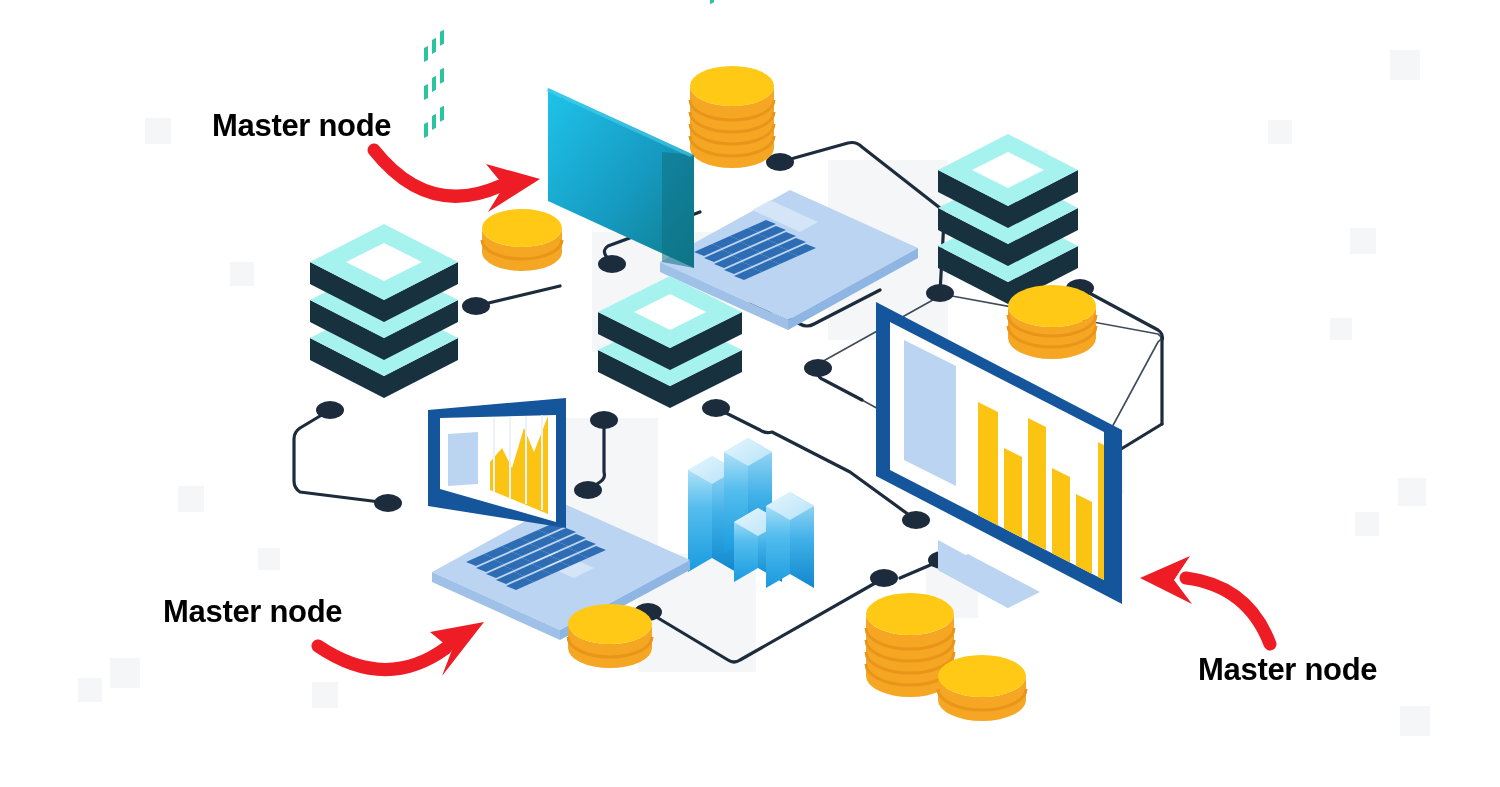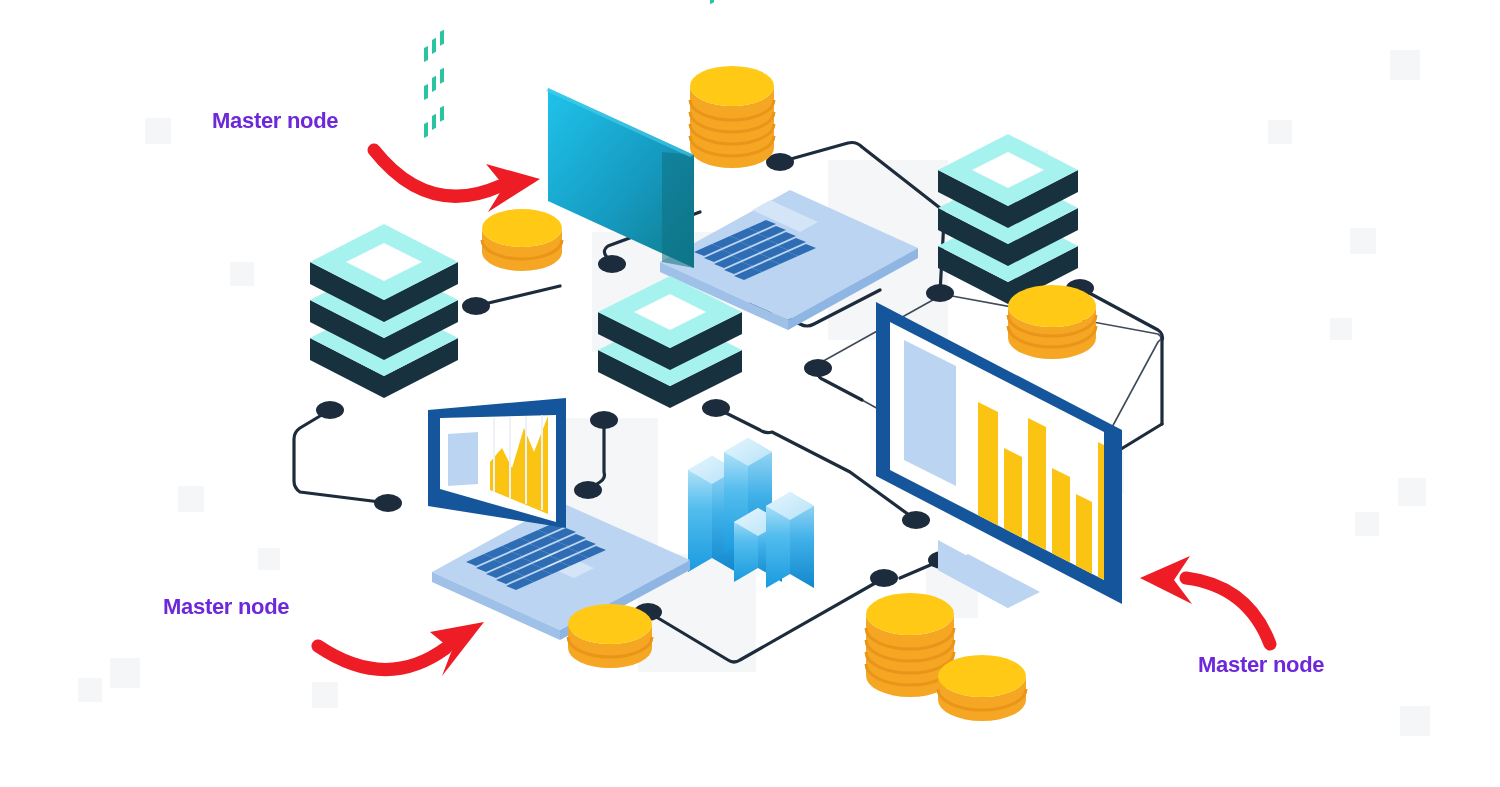--- a/index.html
+++ b/index.html
@@ -23,23 +23,23 @@
   #scene {
     position: absolute;
     inset: 0;
     width: 1500px;
     height: 787px;
   }
   .label {
     position: absolute;
     font-family: "Liberation Sans", sans-serif;
     font-weight: 700;
-    font-size: 22px;
+    font-size: 31px;
     letter-spacing: -0.3px;
-    color: #6d28d9;
+    color: #000000;
     white-space: nowrap;
     user-select: none;
   }
   #label-master-1 { left: 212px; top: 108px; }
   #label-master-2 { left: 163px; top: 594px; }
   #label-master-3 { left: 1198px; top: 652px; }
 </style>
 </head>
 <body>
 

